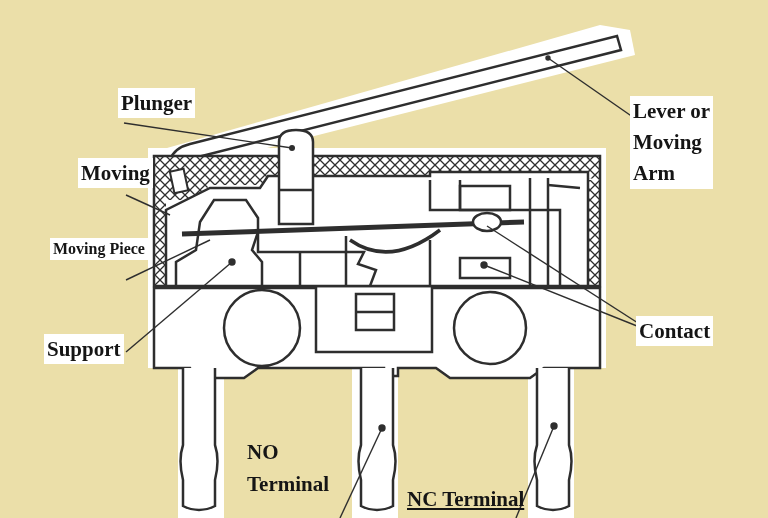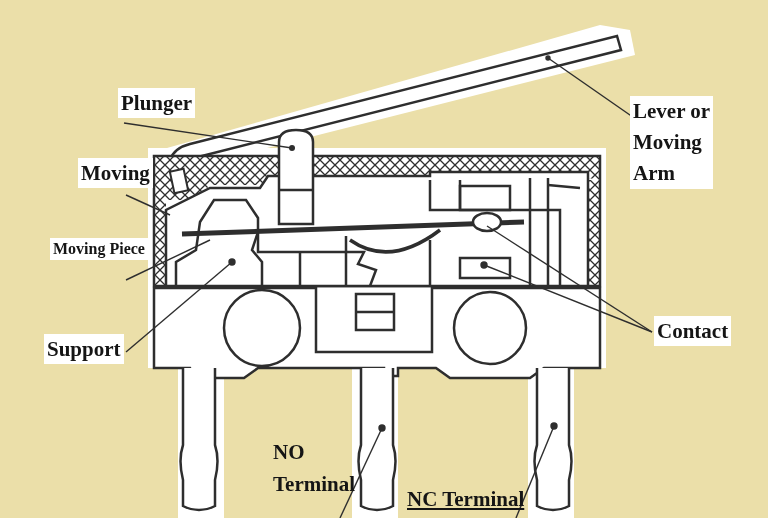--- a/index.html
+++ b/index.html
@@ -114,18 +114,18 @@
     </g>
   </svg>
 
   <div class="lbl" style="left:118px;top:88px;">Plunger</div>
   <div class="lbl multi" style="left:630px;top:96px;line-height:31px;font-family:Liberation Serif, serif;">Lever or
 Moving
 Arm</div>
   <div class="lbl" style="left:78px;top:158px;">Moving</div>
   <div class="lbl small" style="left:22px;top:238px;margin-left:28px;">Moving Piece</div>
   <div class="lbl" style="left:44px;top:334px;">Support</div>
-  <div class="lbl" style="left:654px;top:316px;">Contact</div>
-  <div class="lbl multi" style="left:244px;top:436px;line-height:32px;background:transparent;margin-left:26px;">NO
+  <div class="lbl" style="left:636px;top:316px;">Contact</div>
+  <div class="lbl multi" style="left:244px;top:436px;line-height:32px;background:transparent;">NO
 Terminal</div>
   <div class="lbl" style="left:404px;top:484px;background:transparent;text-decoration:underline;">NC Terminal</div>
 
 </div>
 
 </body></html>

